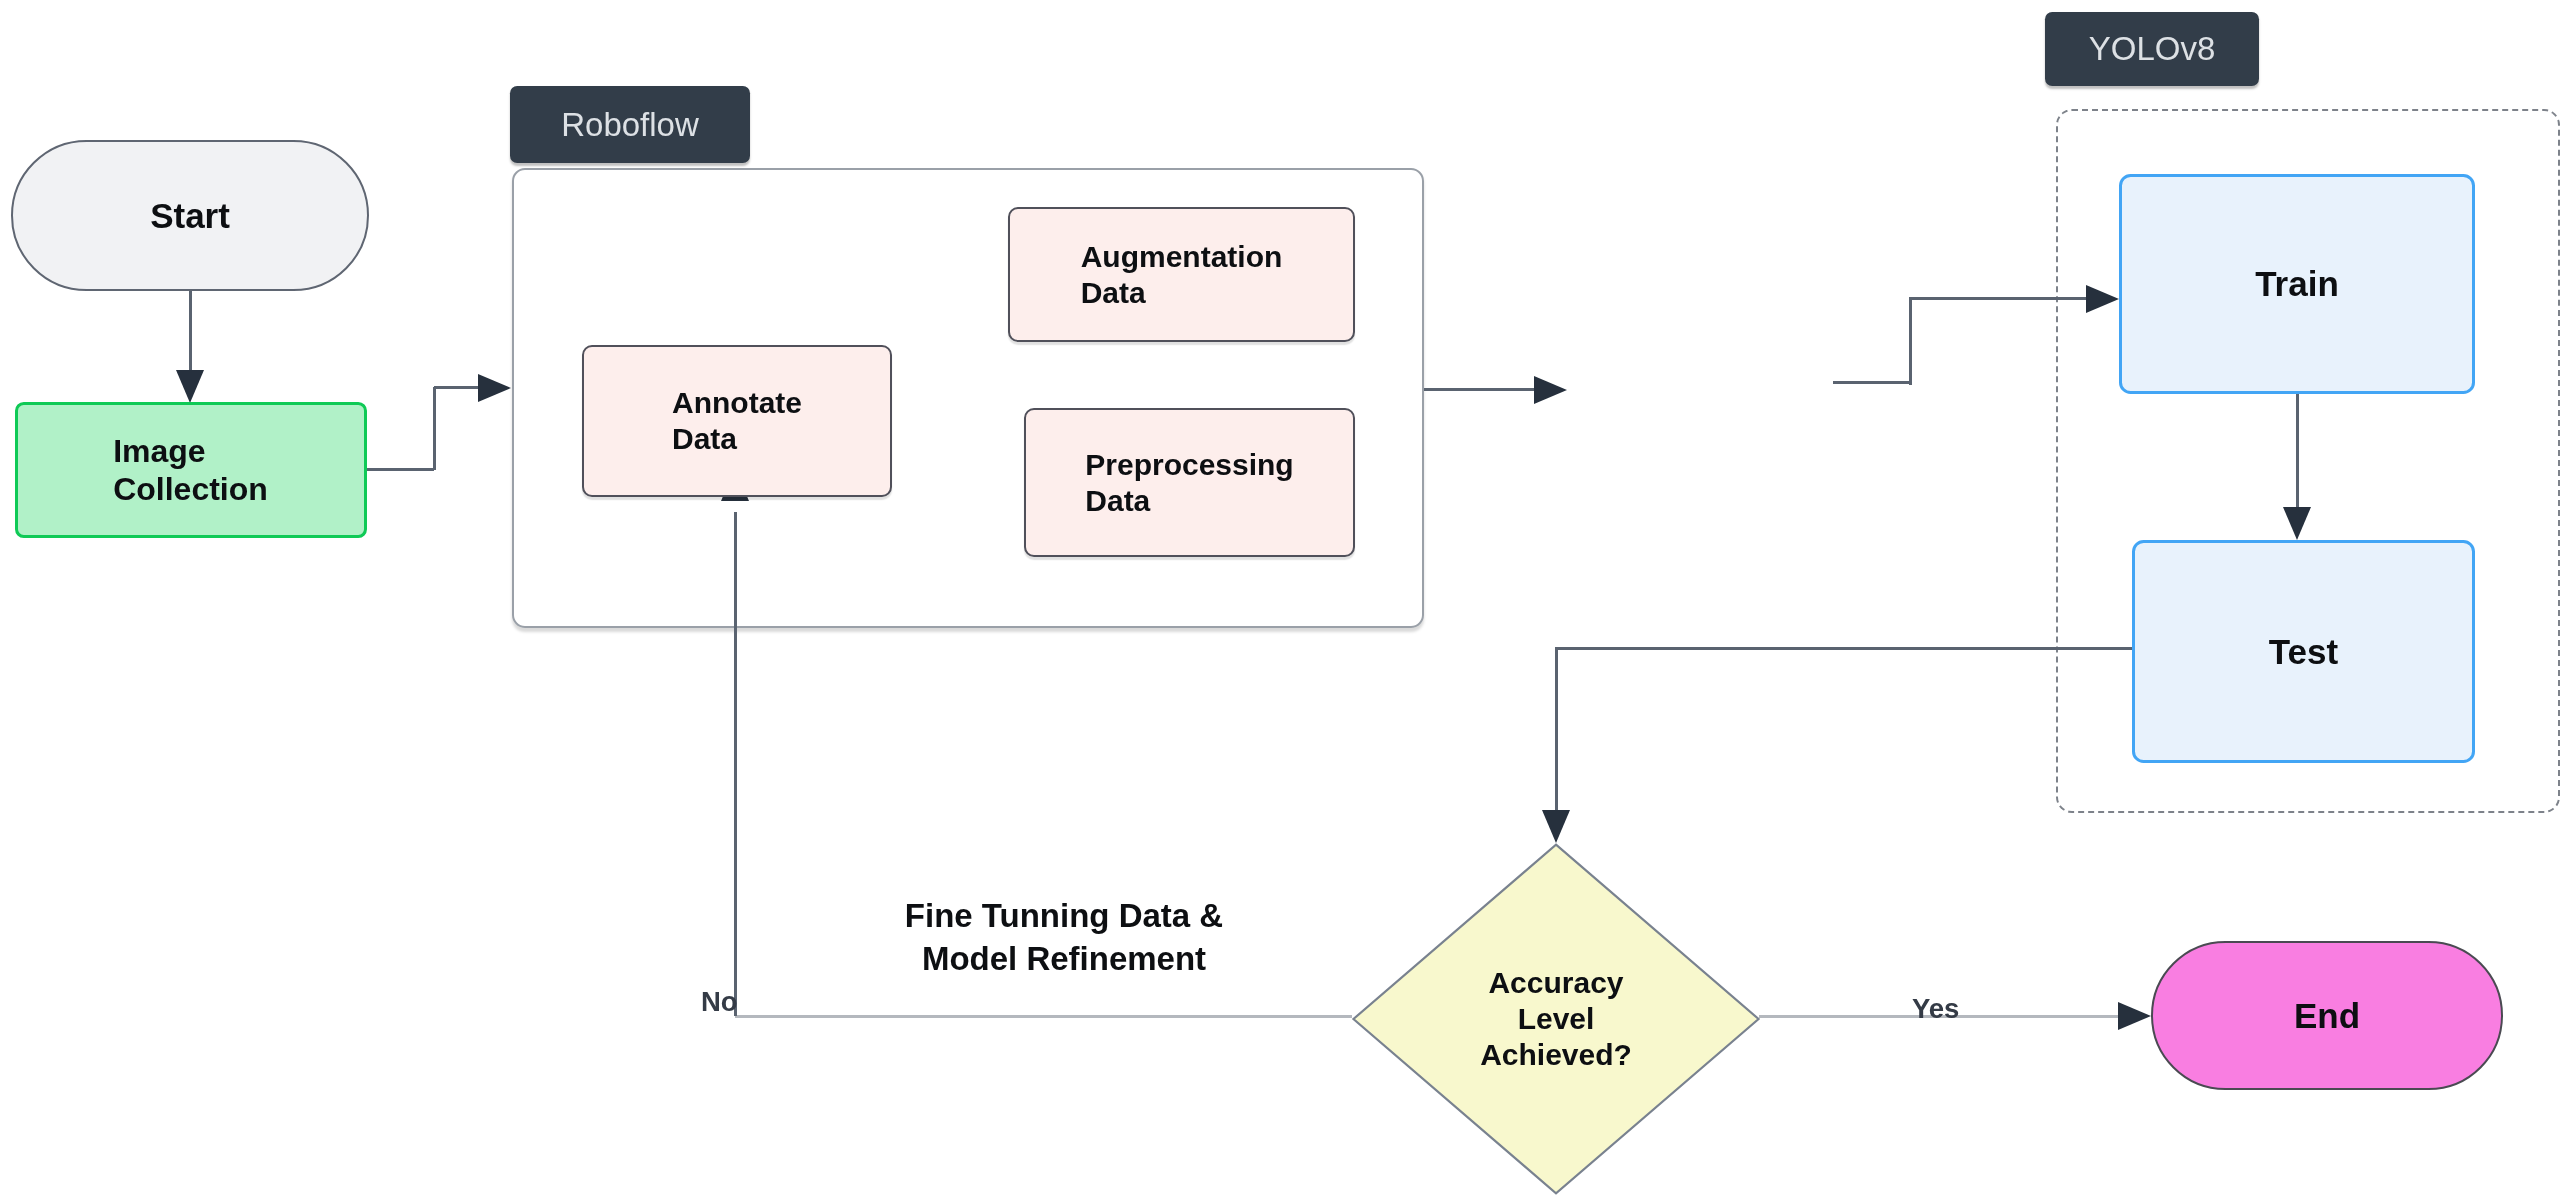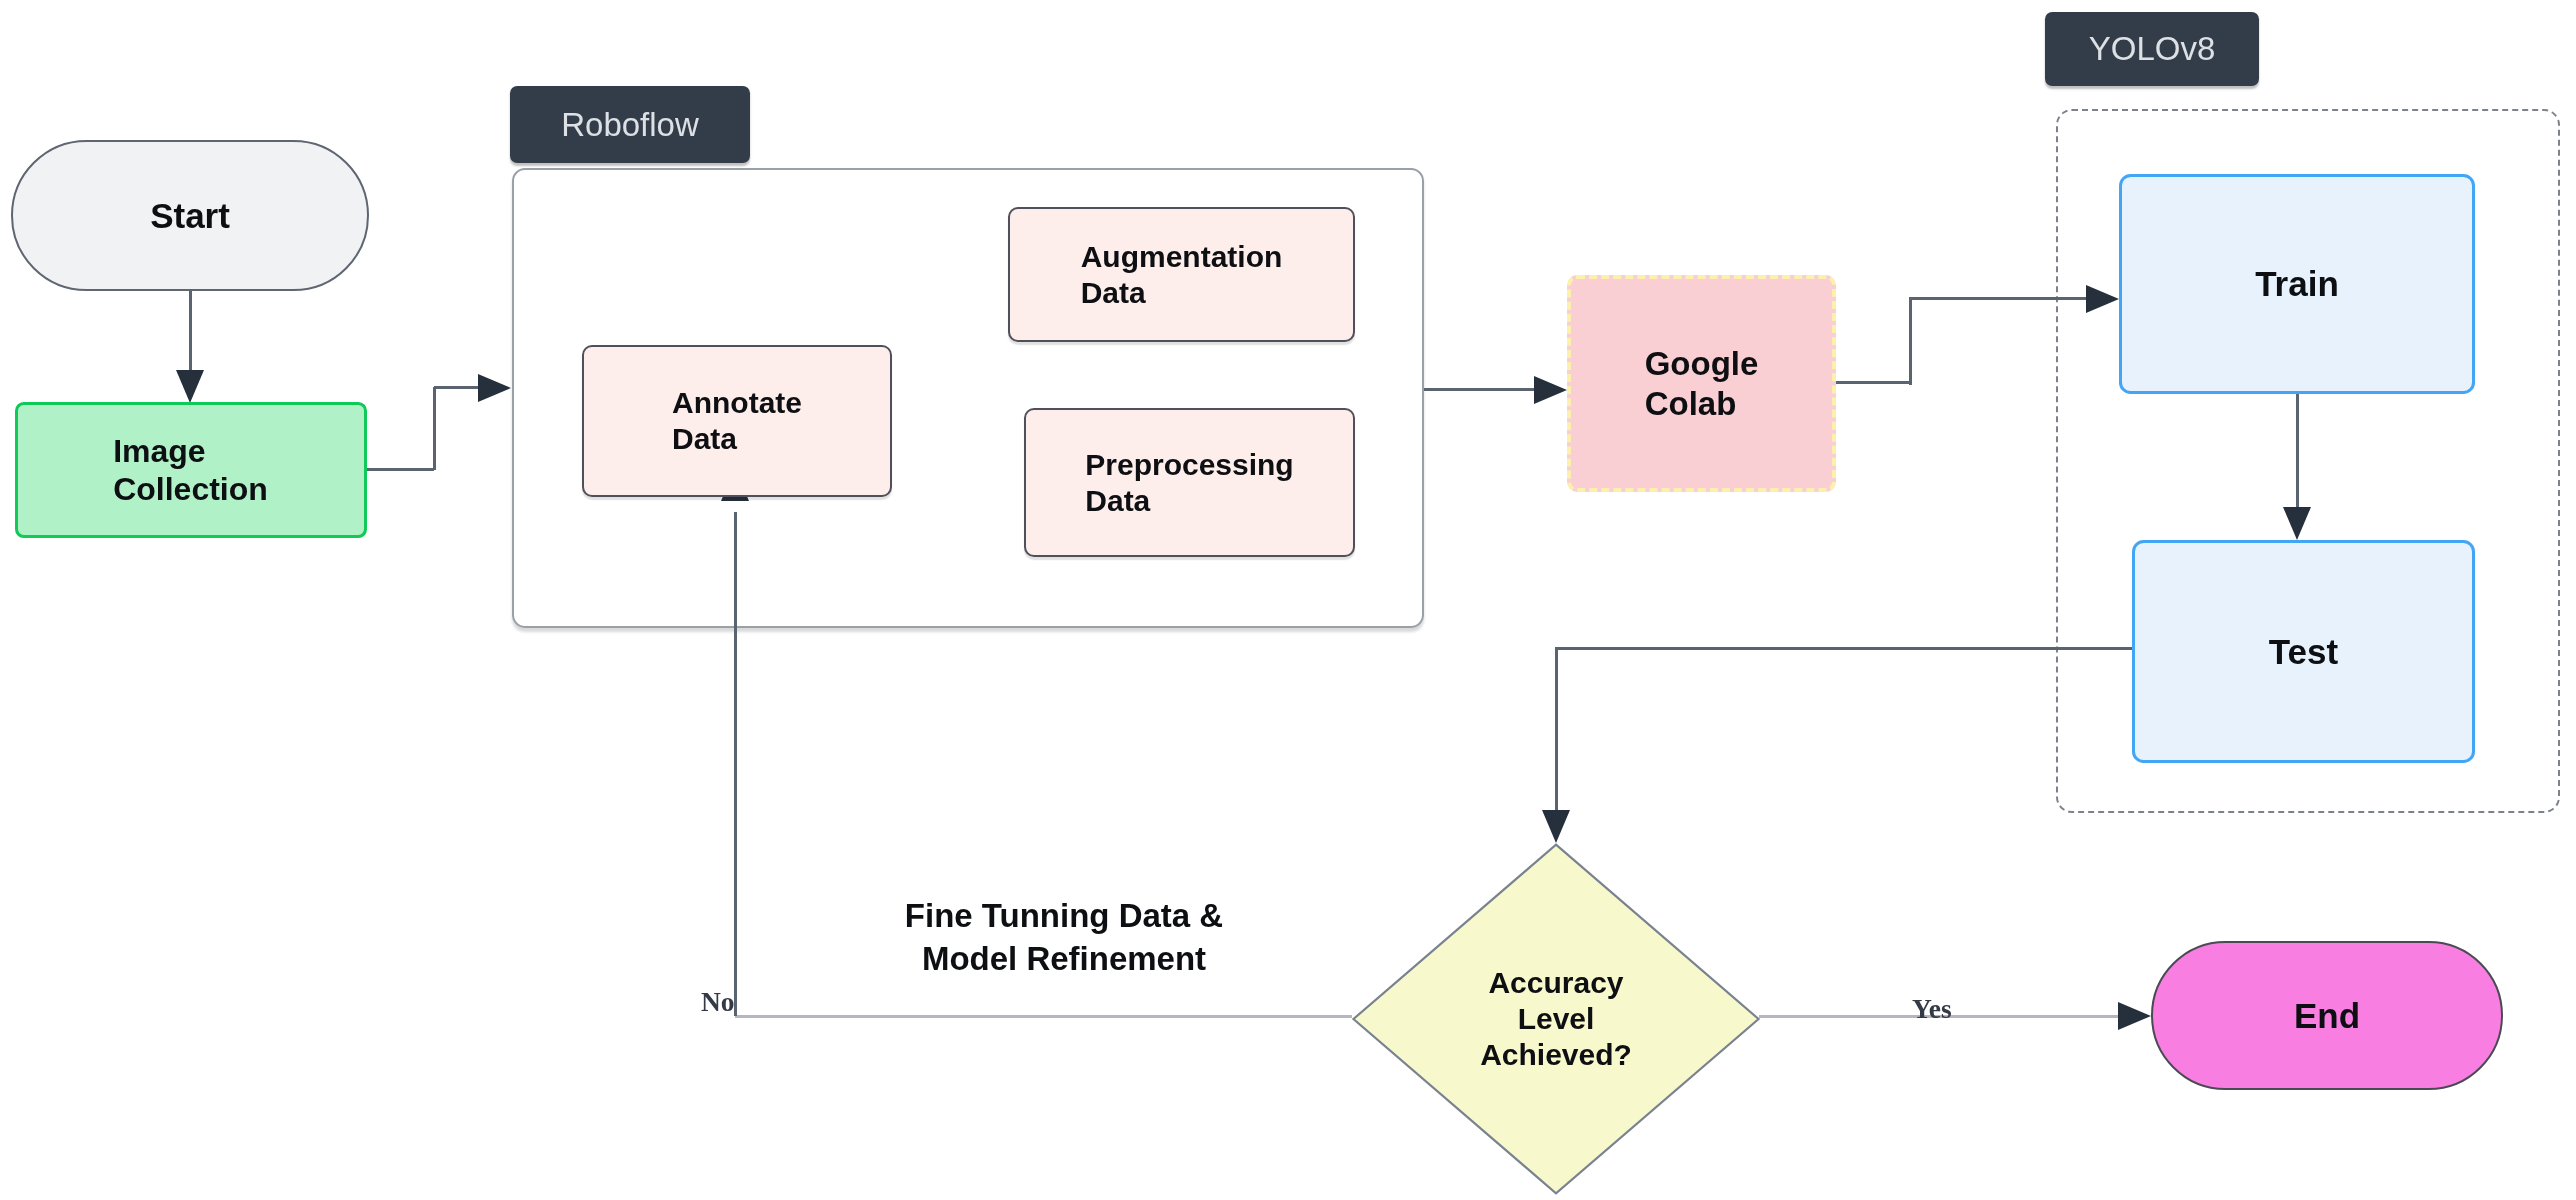--- a/index.html
+++ b/index.html
@@ -42,21 +42,21 @@
     border:2.2px solid var(--container-border); border-radius:13px;
     box-shadow:0 3.6px 2.9px rgba(0,0,0,0.15);
   }
   .group-box.dashed{border:2.9px dashed var(--dashed-border); border-radius:16px; box-shadow:none;}
   .line{position:absolute; background:var(--line);}
   .line-light{position:absolute; background:var(--line-light);}
   .arrow{position:absolute; width:0; height:0;}
   .arrow-right{border-top:14.5px solid transparent; border-bottom:14.5px solid transparent; border-left:33px solid var(--arrowhead);}
   .arrow-down{border-left:14.5px solid transparent; border-right:14.5px solid transparent; border-top:33px solid var(--arrowhead);}
   .arrow-up{border-left:14.5px solid transparent; border-right:14.5px solid transparent; border-bottom:33px solid var(--arrowhead);}
-  .edge-label{position:absolute; font-weight:bold; font-size:27.5px; color:#343b46;font-family:Liberation Serif, serif;}
+  .edge-label{position:absolute; font-weight:bold; font-size:27.5px; color:#343b46;}
   .note{
     position:absolute; font-weight:bold; font-size:33px; color:var(--text);
     text-align:center; white-space:pre-line; line-height:1.3;
   }
   .diamond-svg{position:absolute; overflow:visible;}
   .diamond-label{
     position:absolute; display:flex; align-items:center; justify-content:center; text-align:center;
     font-weight:bold; font-size:30px; white-space:pre-line; line-height:1.2; color:var(--text);
   }
 </style>
@@ -102,22 +102,20 @@
 
   <div class="node pink" style="left:582px; top:345px; width:310px; height:152px;">Annotate
 Data</div>
 
   <div class="node pink" style="left:1008px; top:207px; width:347px; height:135px;">Augmentation
 Data</div>
 
   <div class="node pink" style="left:1016px; top:408px; width:331px; height:149px;margin-left:8px;">Preprocessing
 Data</div>
 
-  <div class="node colab" style="left:1567px; top:275px; width:269px; height:217px;">Google
-Colab</div>
 
   <div class="node blue" style="left:2119px; top:174px; width:356px; height:220px;">Train</div>
 
   <div class="node blue" style="left:2132px; top:540px; width:343px; height:223px;">Test</div>
 
   <svg class="diamond-svg" style="left:1352px; top:843px;" width="408" height="352" viewBox="0 0 564 486">
     <polygon points="282,2 562,243 282,484 2,243" style="fill:var(--diamond-fill); stroke:var(--diamond-border); stroke-width:3;"></polygon>
   </svg>
   <div class="diamond-label" style="left:1352px; top:843px; width:408px; height:352px;">Accuracy
 Level

